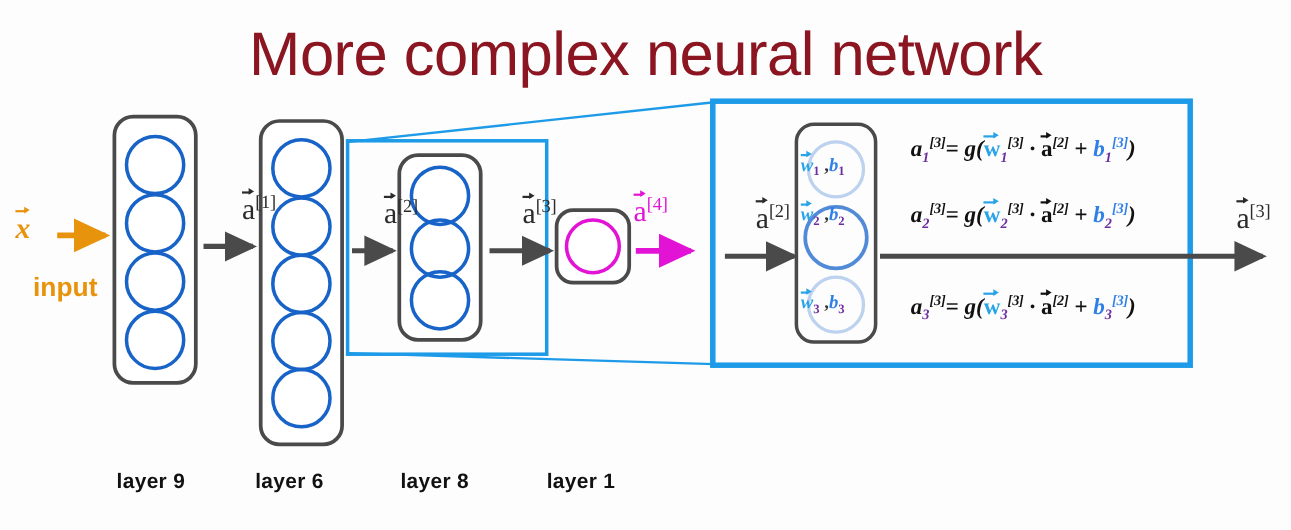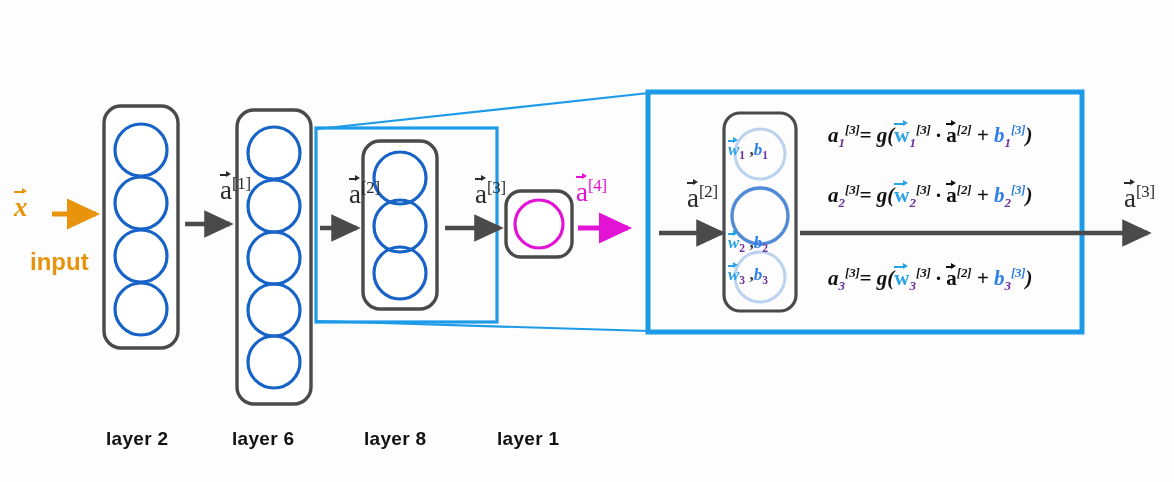--- a/index.html
+++ b/index.html
@@ -115,20 +115,21 @@
     <g>
       <rect x="724" y="113" width="72" height="198" rx="16" ry="16" fill="none" stroke="#4a4a4a" stroke-width="3.2"></rect>
       <circle cx="760" cy="154" r="25" fill="none" stroke="#1763C8" stroke-width="3" opacity="0.28"></circle>
       <circle cx="760" cy="216" r="28" fill="none" stroke="#1763C8" stroke-width="3.4" opacity="0.75"></circle>
       <circle cx="760" cy="277" r="25" fill="none" stroke="#1763C8" stroke-width="3" opacity="0.28"></circle>
       <line x1="659" y1="233" x2="722" y2="233" stroke="#4a4a4a" stroke-width="4.6" marker-end="url(#ahGray)"></line>
       <line x1="800" y1="233" x2="1148" y2="233" stroke="#4a4a4a" stroke-width="4.6" marker-end="url(#ahGray)"></line>
     </g>
   </svg>
 
+  <div class="ttl">More complex neural network</div>
 
   <div class="lbl xin" style="left:14px;top:192px;font-size:27px;">
     <span class="vecarr mth" style="font-style:italic;"><span class="ab"></span><span>x</span></span>
   </div>
   <div class="lbl inputword" style="left:30px;top:248px;">input</div>
 
   <div class="lbl aflow mth" style="left:188px;top:174px;">
     <span class="vecarr"><span class="ab"></span><span>a</span></span><sup class="br">[1]</sup>
   </div>
 
@@ -137,38 +138,38 @@
   </div>
 
   <div class="lbl aflow mth" style="left:443px;top:178px;">
     <span class="vecarr"><span class="ab"></span><span>a</span></span><sup class="br">[3]</sup>
   </div>
 
   <div class="lbl a4 mth" style="left:576px;top:176px;">
     <span class="vecarr"><span class="ab"></span><span>a</span></span><sup class="br">[4]</sup>
   </div>
 
-  <div class="lbl layerlbl" style="left:106px;top:428px;">layer 2</div>
+  <div class="lbl layerlbl" style="left:106px;top:428px;">layer 9</div>
   <div class="lbl layerlbl" style="left:232px;top:428px;">layer 6</div>
   <div class="lbl layerlbl" style="left:364px;top:428px;">layer 8</div>
   <div class="lbl layerlbl" style="left:497px;top:428px;">layer 1</div>
 
   <div class="lbl aflow mth" style="left:655px;top:182px;">
     <span class="vecarr"><span class="ab"></span><span>a</span></span><sup class="br">[2]</sup>
   </div>
 
   <div class="lbl aflow mth" style="left:1092px;top:182px;">
     <span class="vecarr"><span class="ab"></span><span>a</span></span><sup class="br">[3]</sup>
   </div>
 
   <div class="lbl wb" style="left:728px;top:140px;font-size:17px;">
     <span class="vecarr w"><span class="ab"></span><span>w</span></span><span class="s">1</span>
     <span class="cm">,</span><span class="b">b</span><span class="s">1</span>
   </div>
-  <div class="lbl wb" style="left:728px;top:185px;font-size:17px;margin-top:48px;">
+  <div class="lbl wb" style="left:728px;top:185px;font-size:17px;">
     <span class="vecarr w"><span class="ab"></span><span>w</span></span><span class="s">2</span>
     <span class="cm">,</span><span class="b">b</span><span class="s">2</span>
   </div>
   <div class="lbl wb" style="left:728px;top:265px;font-size:17px;">
     <span class="vecarr w"><span class="ab"></span><span>w</span></span><span class="s">3</span>
     <span class="cm">,</span><span class="b">b</span><span class="s">3</span>
   </div>
 
   <div class="lbl eq" style="left:828px;top:122px;">
     <span>a</span><sub class="br sb">1</sub><sup class="br">[3]</sup><span>=</span>

